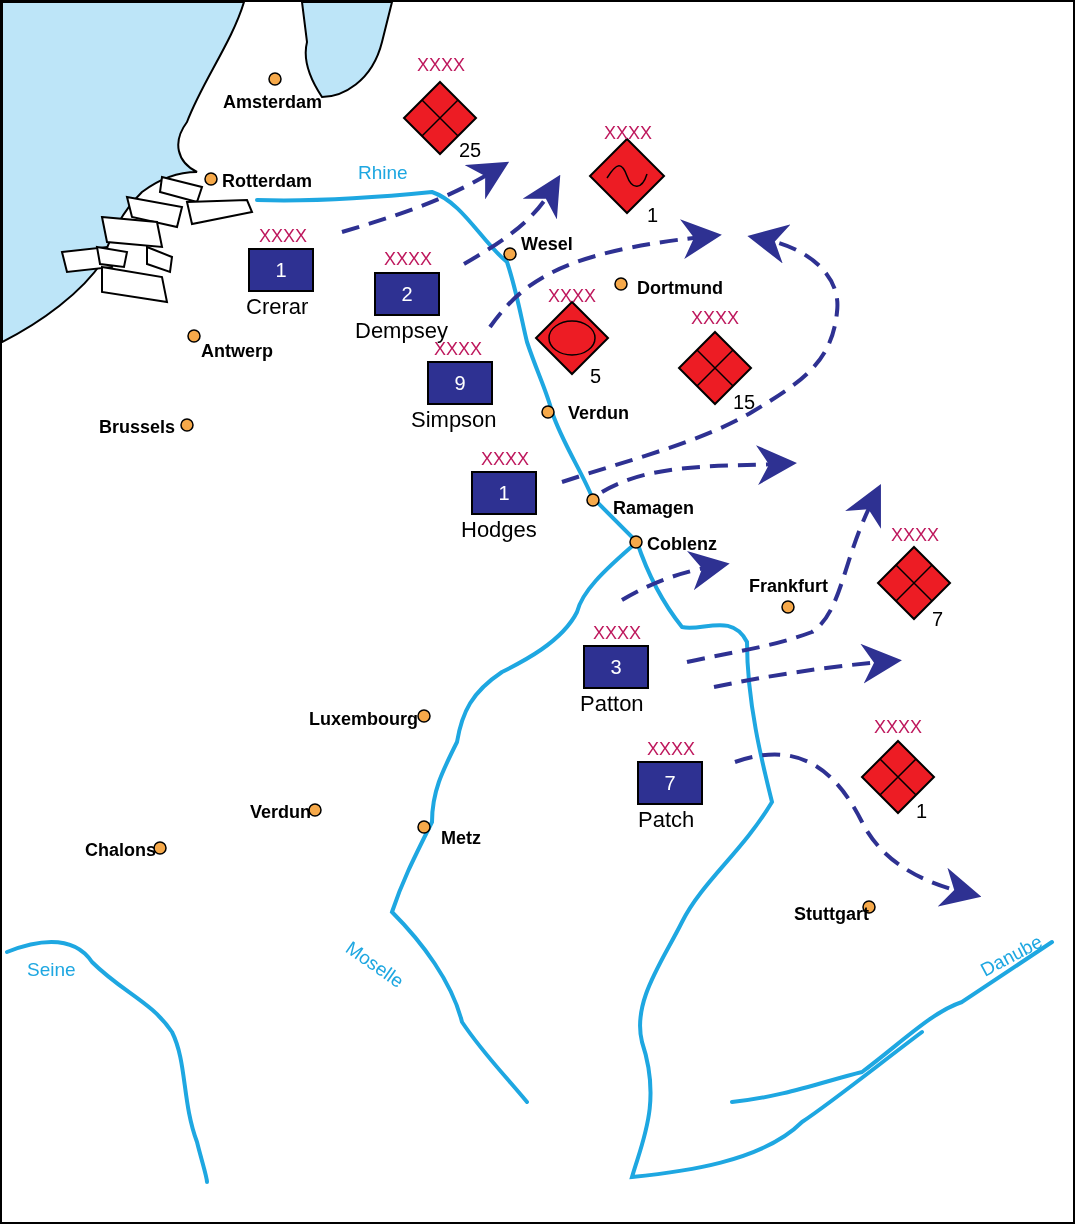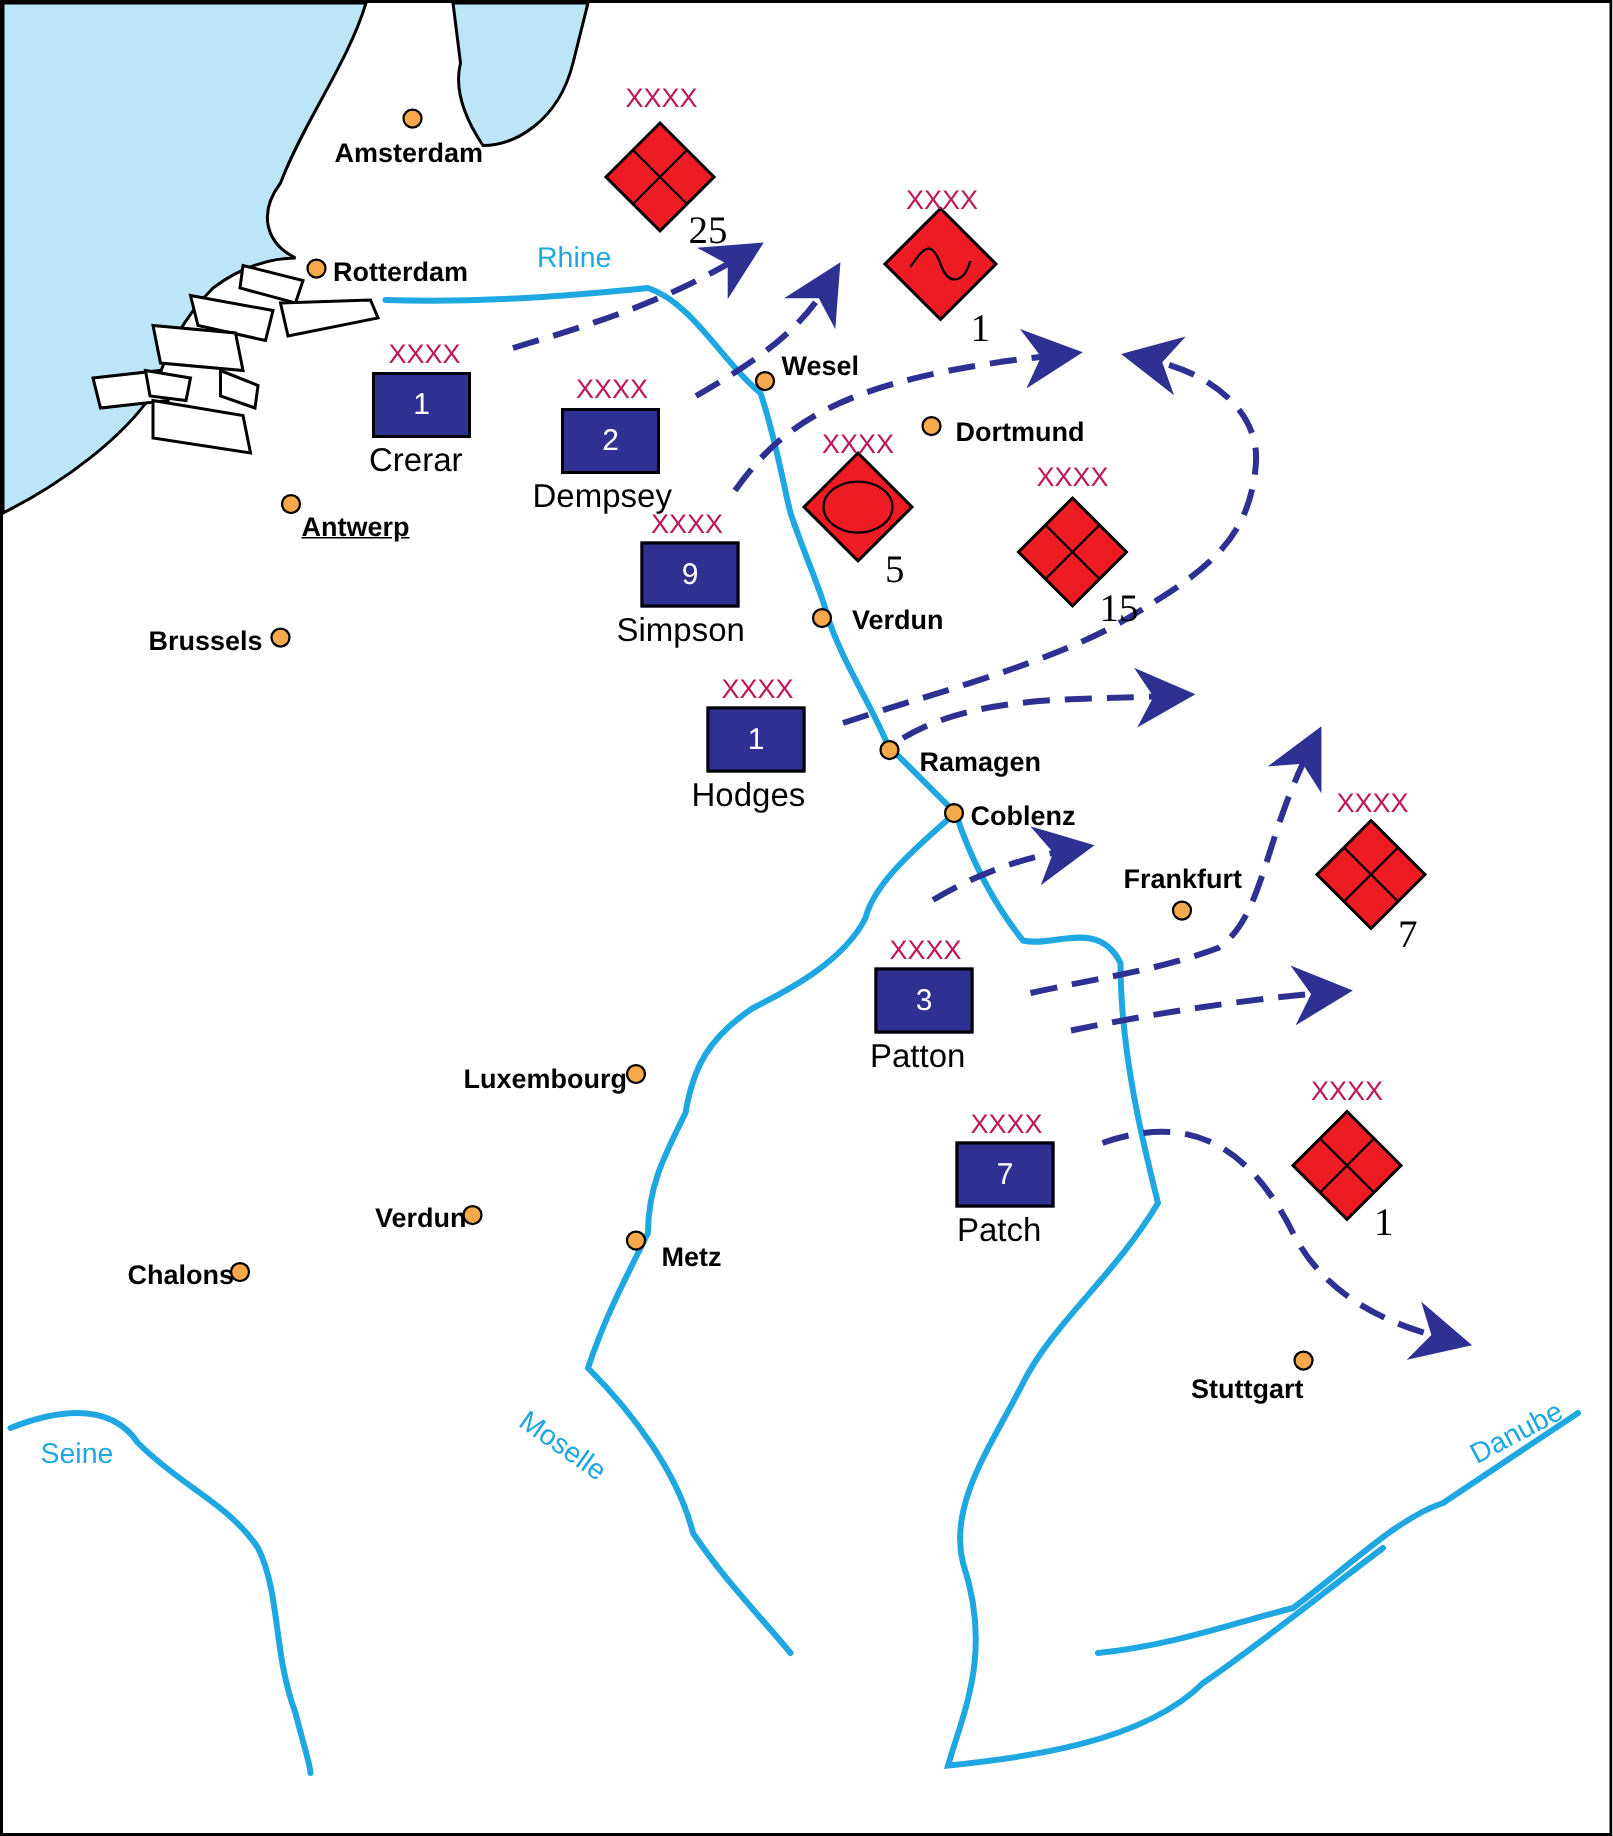--- a/index.html
+++ b/index.html
@@ -3,21 +3,21 @@
 <meta charset="utf-8">
 <style>
   html,body{margin:0;padding:0;background:#fff;}
   #map{position:relative;width:1075px;height:1224px;overflow:hidden;background:#fff;box-sizing:border-box;border:2px solid #000;}
   svg#geo{position:absolute;left:0;top:0;}
   .city-label{position:absolute;font-family:"Liberation Sans",sans-serif;font-weight:bold;font-size:18px;color:#000;white-space:nowrap;}
   .river-label{position:absolute;font-family:"Liberation Sans",sans-serif;font-size:19px;color:#1ea7e1;white-space:nowrap;}
   .xxxx{position:absolute;font-family:"Liberation Sans",sans-serif;font-size:18px;color:#be185d;}
   .allied-box{position:absolute;width:66px;height:44px;background:#2e3192;border:2px solid #000;box-sizing:border-box;color:#fff;font-family:"Liberation Sans",sans-serif;font-size:20px;display:flex;align-items:center;justify-content:center;}
   .commander{position:absolute;font-family:"Liberation Sans",sans-serif;font-size:22px;color:#000;white-space:nowrap;}
-  .enemy-num{position:absolute;font-family:Liberation Serif, serif;font-size:26px;color:#000;}
+  .enemy-num{position:absolute;font-family:Liberation Sans, sans-serif;font-size:20px;color:#000;}
 </style>
 </head>
 <body>
 
 <div id="map">
 <svg id="geo" width="1075" height="1224" viewBox="0 0 1075 1224">
   <defs>
     <marker id="ah" markerWidth="10" markerHeight="10" refX="5" refY="5" orient="auto" markerUnits="strokeWidth">
       <path d="M0,0 L10,5 L0,10 L3,5 Z" fill="#2e3192"></path>
     </marker>
@@ -102,33 +102,33 @@
   </g>
 </svg>
 
 <div class="river-label" style="left:356px;top:160px;text-align:center;">Rhine</div>
 <div class="river-label" style="left:352px;top:935px;transform:rotate(35deg);transform-origin:left top;">Moselle</div>
 <div class="river-label" style="left:25px;top:957px;">Seine</div>
 <div class="river-label" style="left:975px;top:960px;transform:rotate(-28deg);transform-origin:left top;">Danube</div>
 
 <div class="city-label" style="left:221px;top:90px;">Amsterdam</div>
 <div class="city-label" style="left:220px;top:169px;">Rotterdam</div>
-<div class="city-label" style="left:199px;top:339px;text-decoration:underline;">Antwerp</div>
+<div class="city-label" style="left:199px;top:339px;">Antwerp</div>
 <div class="city-label" style="left:97px;top:415px;">Brussels</div>
 <div class="city-label" style="left:519px;top:232px;">Wesel</div>
 <div class="city-label" style="left:635px;top:276px;">Dortmund</div>
 <div class="city-label" style="left:566px;top:401px;">Verdun</div>
 <div class="city-label" style="left:611px;top:496px;">Ramagen</div>
 <div class="city-label" style="left:645px;top:532px;">Coblenz</div>
 <div class="city-label" style="left:747px;top:574px;">Frankfurt</div>
 <div class="city-label" style="left:307px;top:707px;">Luxembourg</div>
 <div class="city-label" style="left:248px;top:800px;">Verdun</div>
 <div class="city-label" style="left:439px;top:826px;">Metz</div>
 <div class="city-label" style="left:83px;top:838px;">Chalons</div>
-<div class="city-label" style="left:792px;top:902px;margin-top:12px;">Stuttgart</div>
+<div class="city-label" style="left:792px;top:902px;">Stuttgart</div>
 
 <div class="xxxx" style="left:257px;top:224px;">XXXX</div>
 <div class="allied-box" style="left:246px;top:246px;">1</div>
 <div class="commander" style="left:244px;top:292px;">Crerar</div>
 
 <div class="xxxx" style="left:382px;top:247px;">XXXX</div>
 <div class="allied-box" style="left:372px;top:270px;">2</div>
 <div class="commander" style="left:353px;top:316px;">Dempsey</div>
 
 <div class="xxxx" style="left:432px;top:337px;">XXXX</div>

